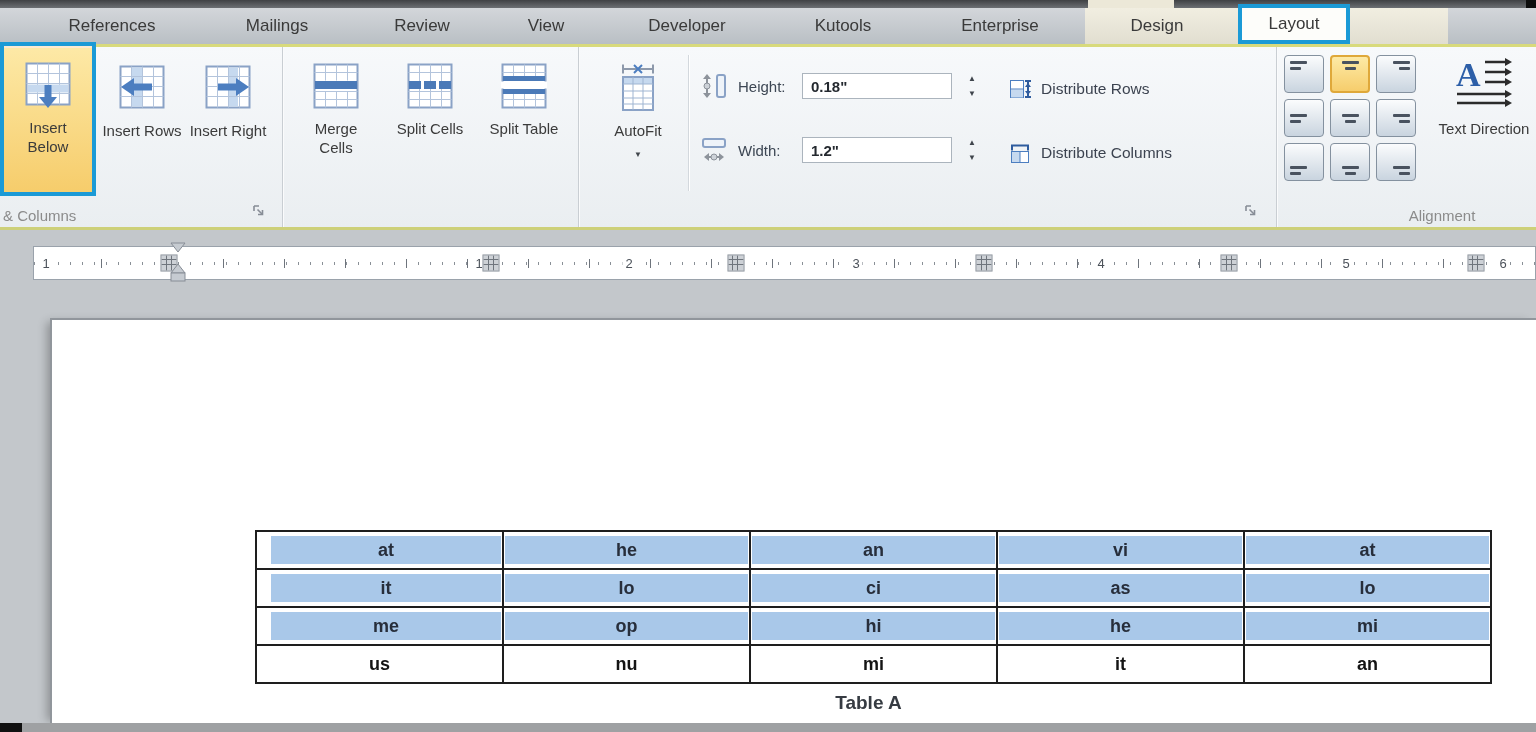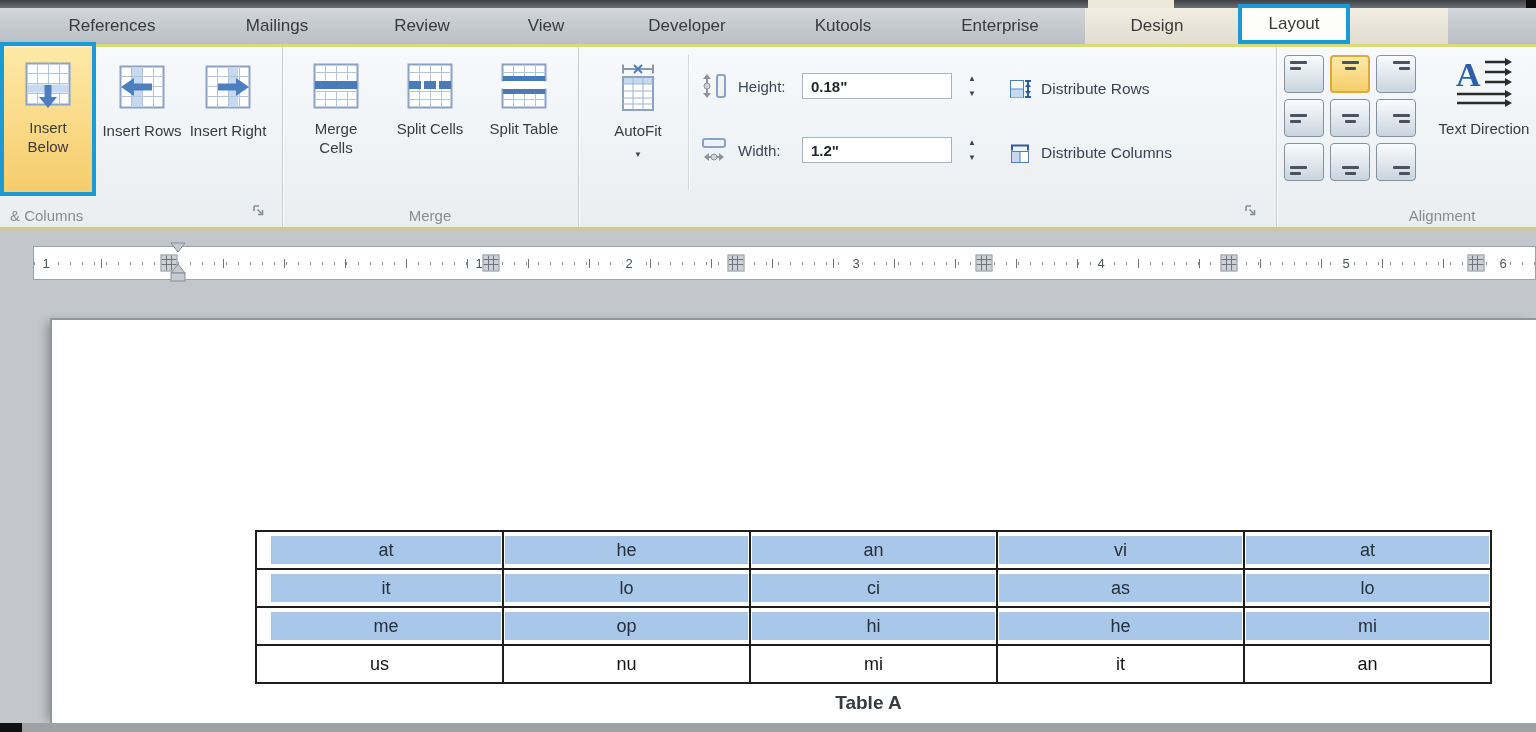--- a/index.html
+++ b/index.html
@@ -17,21 +17,21 @@
   .layout-box{position:absolute;left:1238px;top:-4px;width:112px;height:40px;box-sizing:border-box;
        border:4px solid #1b9ad6;background:#fdfdfa;display:flex;align-items:center;justify-content:center;
        font-size:17px;color:#3a3a3a}
 
   
   .ribbon{position:absolute;left:0;top:44px;width:100%;height:186px;box-sizing:border-box;
           background:linear-gradient(#f7f9fb,#eaeef1);border-top:3px solid #d8da7c;border-bottom:3px solid #cdd079}
   .g{position:absolute;top:0;height:180px;border-right:1px solid #c9ced3;box-shadow:1px 0 0 #fafbfc}
   .g1{left:0;width:282px}.g2{left:282px;width:296px}.g3{left:578px;width:698px}.g4{left:1276px;width:260px;border-right:none;box-shadow:none}
   .group-label{position:absolute;bottom:3px;left:0;right:0;text-align:center;font-size:15px;color:#8b8b8b}
-  .g1 .group-label{text-align:left;padding-left:10px}
+  .g1 .group-label{text-align:left;padding-left:3px}
   .g4 .group-label{padding-left:72px;box-sizing:border-box}
   .launcher{position:absolute;bottom:5px}
   .g1 .launcher{right:16px}.g3 .launcher{right:18px}
 
   .big-btn{position:absolute;top:4px;width:84px;height:142px;display:flex;flex-direction:column;align-items:center;
            border:0;background:transparent;padding:4px;font-family:"Liberation Sans",sans-serif;
            font-size:15px;line-height:19px;color:#3b3b3b;cursor:default}
   .big-btn .bicon{margin-top:6px}
   .big-btn .blabel{margin-top:8px;width:80px;text-align:center}
   .anno{position:absolute;left:0;top:-5px;width:96px;height:154px;box-sizing:border-box;
@@ -77,21 +77,21 @@
   .rmark{position:absolute;top:50%;transform:translate(-50%,-50%);width:15px;height:15px;background:#cdd1d6;border:1px solid #9aa0a8;
     background-image:
       linear-gradient(90deg,transparent 4px,#6f757d 4px,#6f757d 5px,transparent 5px,transparent 9px,#6f757d 9px,#6f757d 10px,transparent 10px),
       linear-gradient(transparent 4px,#6f757d 4px,#6f757d 5px,transparent 5px,transparent 9px,#6f757d 9px,#6f757d 10px,transparent 10px)}
   .indent{position:absolute;left:170px;top:12px}
   .page{position:absolute;left:50px;top:88px;width:1486px;height:405px;background:#fff;
         border-left:2px solid #91969c;border-top:2px solid #91969c;box-shadow:-7px 0 9px -4px rgba(0,0,0,.28)}
   .dtable{position:absolute;left:203px;top:210px;border-collapse:collapse}
   .dtable td{width:243px;height:32px;border:2px solid #1e1e1e;padding:2px 1px}
   .fill{height:28px;display:flex;align-items:center;justify-content:center;
-        font-weight:400;font-size:18px;color:#141414}
+        font-weight:700;font-size:18px;color:#141414}
   tr.selrow .fill{background:#a9c8e9;color:#272e3b}
   tr.selrow td:first-child .fill{margin-left:13px}
   .caption{position:absolute;left:203px;top:372px;width:1227px;text-align:center;font-weight:700;font-size:19px;color:#363b42}
   .bottombar{position:absolute;left:0;bottom:0;width:100%;height:9px;background:#9fa1a3}
   .bottomblack{position:absolute;left:0;bottom:0;width:22px;height:9px;background:#101010}
 </style>
 </head>
 <body>
 
 <div class="screen">
@@ -183,21 +183,20 @@
       <button class="big-btn" style="left:200px">
         <svg class="bicon" width="50" height="50" viewBox="0 0 50 50">
           <rect x="3.5" y="3.5" width="43" height="43" fill="#fff" stroke="#8aa2c6" stroke-width="2"></rect>
           <path d="M3.5 11.5h43M3.5 38.5h43M14.5 3.5v12M25.5 3.5v12M36.5 3.5v12M14.5 31.5v15M25.5 31.5v15M36.5 31.5v15" stroke="#b3c4dc" stroke-width="1"></path>
           <rect x="4" y="15" width="42" height="5" fill="#4b7ab8"></rect>
           <rect x="2" y="20.5" width="46" height="7" fill="#fff"></rect>
           <rect x="4" y="28" width="42" height="5" fill="#4b7ab8"></rect>
         </svg>
         <span class="blabel">Split Table</span>
       </button>
-      <div class="group-label">Merge</div>
     </div>
 
     <div class="g g3">
       <button class="big-btn autofit">
         <svg class="bicon" width="46" height="52" viewBox="0 0 46 52">
           <path d="M8 8h30M8 3.5v9M38 3.5v9" stroke="#8d99ab" stroke-width="2" fill="none"></path>
           <path d="M19 4l8 8M27 4l-8 8" stroke="#4c7ec0" stroke-width="2"></path>
           <rect x="8" y="16" width="30" height="33" fill="#fff" stroke="#8aa2c6" stroke-width="2"></rect>
           <rect x="9" y="17" width="28" height="6" fill="#c6d9ef"></rect>
           <path d="M8 23h30M8 30h30M8 37h30M8 43h30M18 16v33M28 16v33" stroke="#9fb5d2" stroke-width="1"></path>

